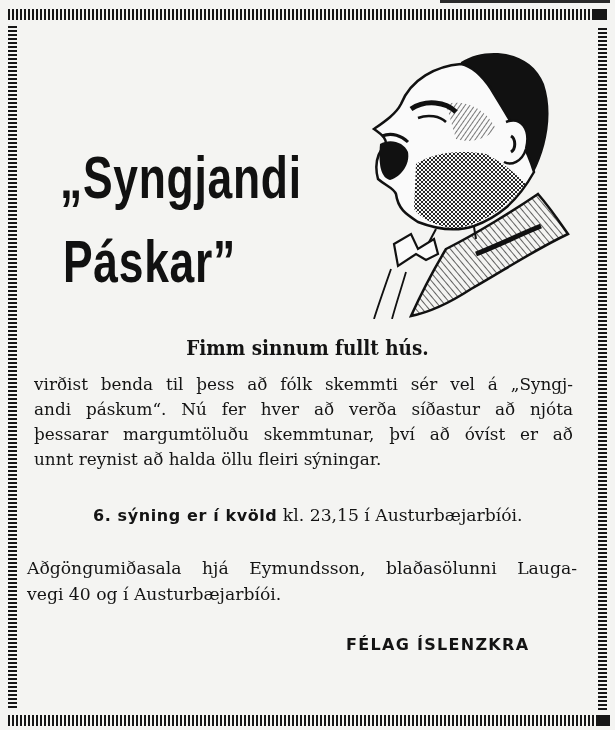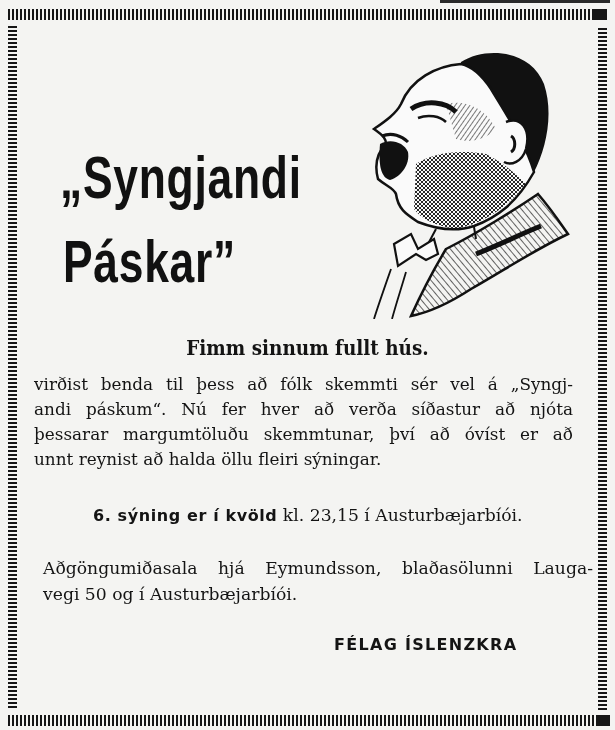--- a/index.html
+++ b/index.html
@@ -52,25 +52,25 @@
     }
     .show-line {
       position:absolute; left:71px; top:505px; font-size:17.2px; white-space:nowrap;
       font-family:"DejaVu Serif", serif;
       margin-left:22px;
     }
     .show-line .bold {
       font-family:"DejaVu Sans", sans-serif; font-weight:bold; font-size:16px; letter-spacing:0.6px;
     }
     .sales-para {
-      position:absolute; left:43px; width:550px; top:555px;
+      position:absolute; left:27px; width:550px; top:555px;
       font-size:17.2px; line-height:26px; text-align:justify;
     }
     .signature {
-      position:absolute; left:334px; top:631px;
+      position:absolute; left:346px; top:631px;
       font-family:"DejaVu Sans", sans-serif; font-weight:bold; font-size:16px;
       line-height:28px; letter-spacing:1.3px;
     }
   </style>
 </head>
 <body>
 
 <div class="scan-top-sliver"></div>
 
 <div class="border-h b-top"></div>
@@ -134,18 +134,18 @@
   <div style="text-align:justify;text-align-last:justify;">þessarar margumtöluðu skemmtunar, því að óvíst er að</div>
   <div>unnt reynist að halda öllu fleiri sýningar.</div>
 </div>
 
 <div class="show-line">
   <span class="bold">6. sýning er í kvöld</span><span> kl. 23,15 í Austurbæjarbíói.</span>
 </div>
 
 <div class="sales-para">
   <div style="text-align:justify;text-align-last:justify;">Aðgöngumiðasala hjá Eymundsson, blaðasölunni Lauga-</div>
-  <div>vegi 50 og í Austurbæjarbíói.</div>
+  <div>vegi 40 og í Austurbæjarbíói.</div>
 </div>
 
 <div class="signature">
   <div>FÉLAG ÍSLENZKRA</div>
 </div>
 
 </body></html>

